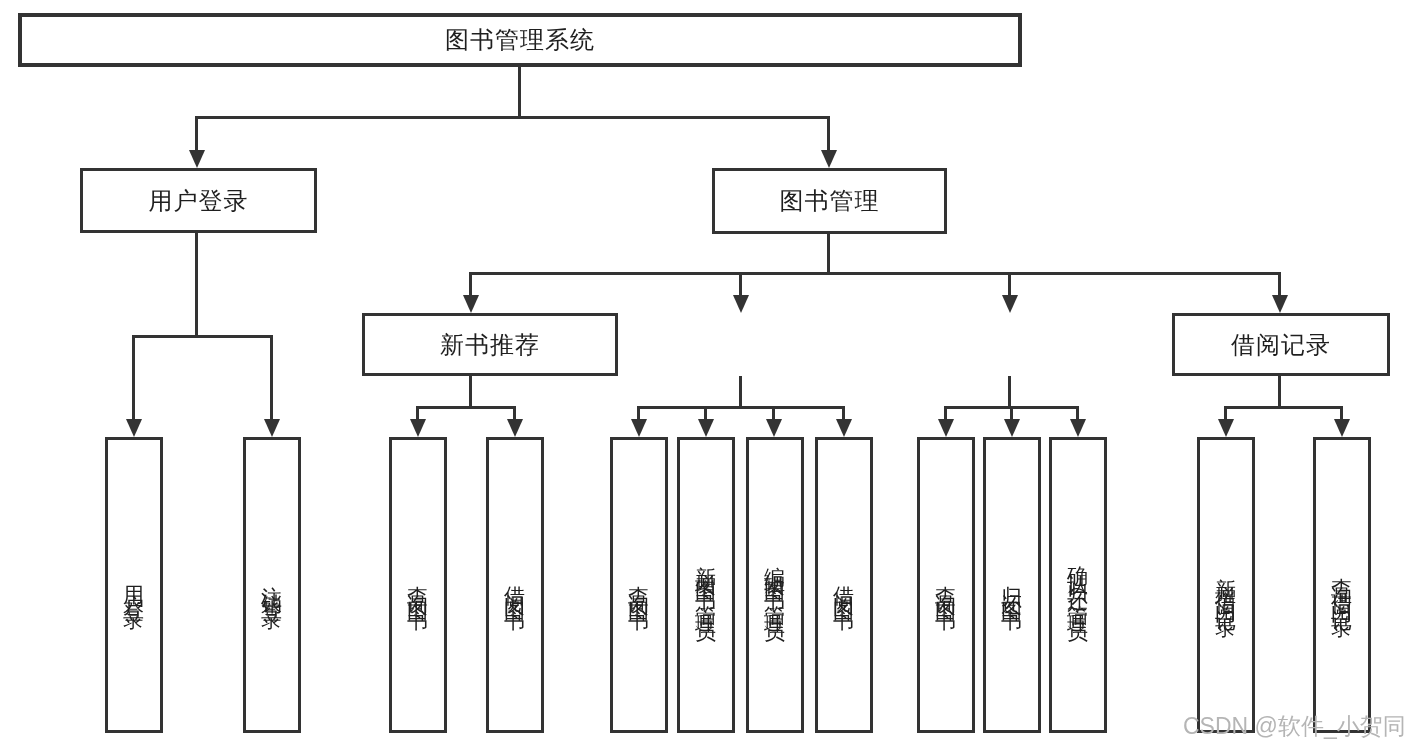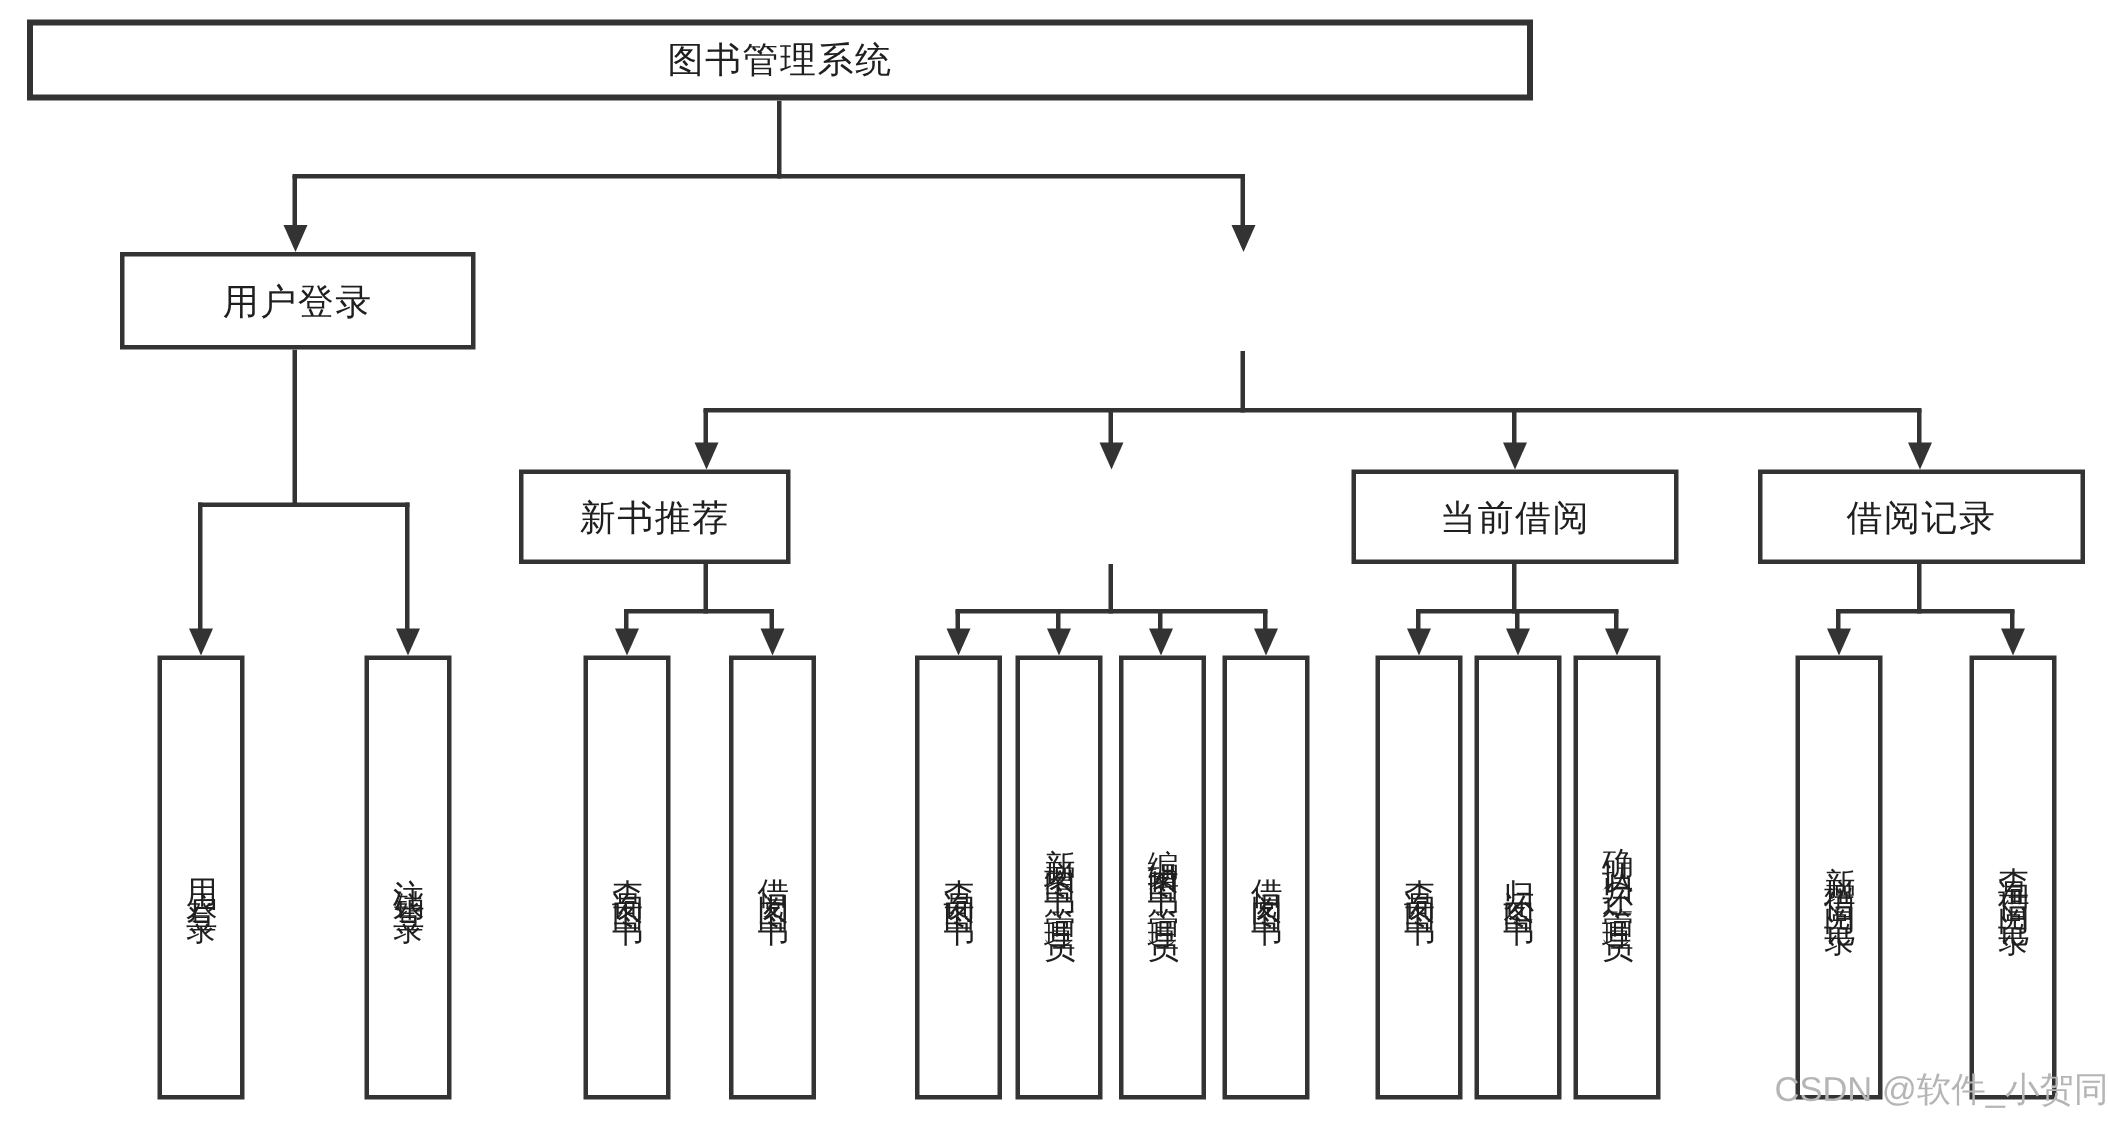--- a/index.html
+++ b/index.html
@@ -57,26 +57,26 @@
 
 <div id="canvas">
 
   <div class="box hbox root-box" style="left:18px; top:13px; width:1004px; height:54px;">
     <span>图书管理系统</span>
   </div>
 
   <div class="box hbox" style="left:80px; top:168px; width:237px; height:65px;">
     <span>用户登录</span>
   </div>
+  <div class="box hbox" style="left:712px; top:168px; width:235px; height:66px;">
+    <span>图书管理</span>
+  </div>
 
-  <div class="box hbox" style="left:346px; top:313px; width:181px; height:63px;">
+  <div class="box hbox" style="left:362px; top:313px; width:256px; height:63px;">
     <span>新书推荐</span>
-  </div>
-  <div class="box hbox" style="left:901px; top:313px; width:218px; height:63px;">
-    <span>当前借阅</span>
   </div>
   <div class="box hbox" style="left:1172px; top:313px; width:218px; height:63px;">
     <span>借阅记录</span>
   </div>
 
   <div class="box leaf" style="left:105px;">
     <span class="vtext">用户登录</span>
   </div>
   <div class="box leaf" style="left:243px;">
     <span class="vtext">注销登录</span>

